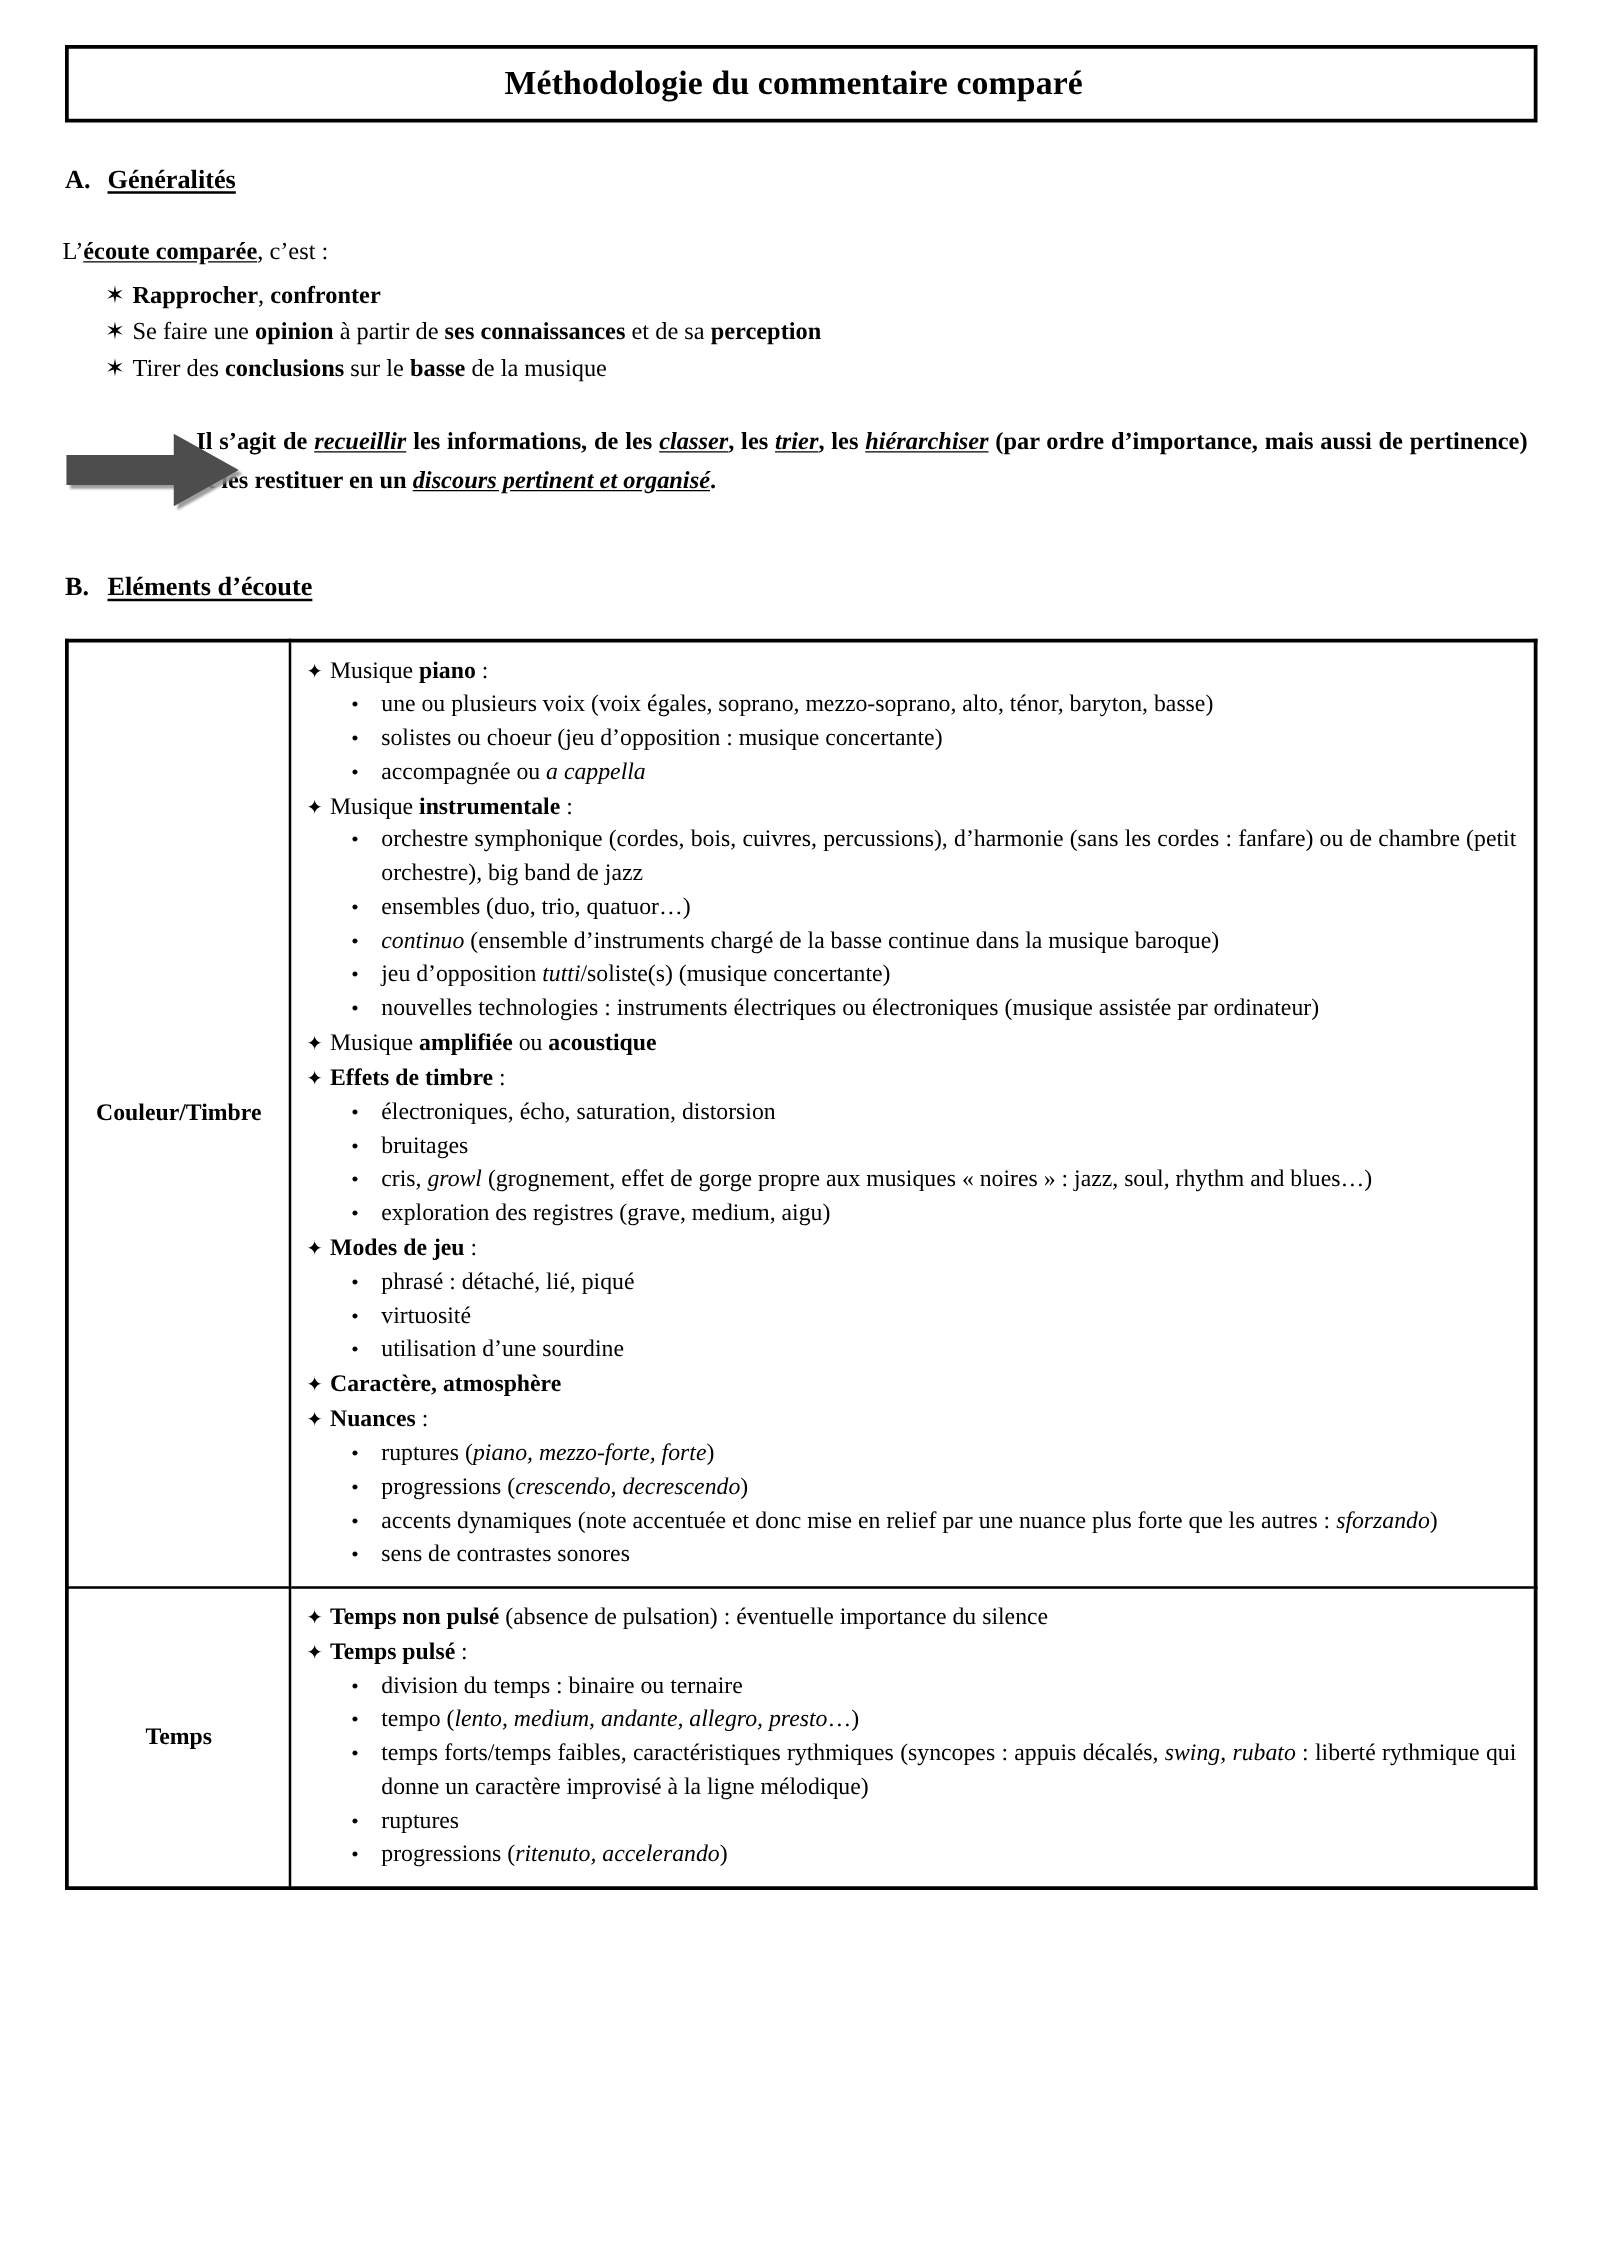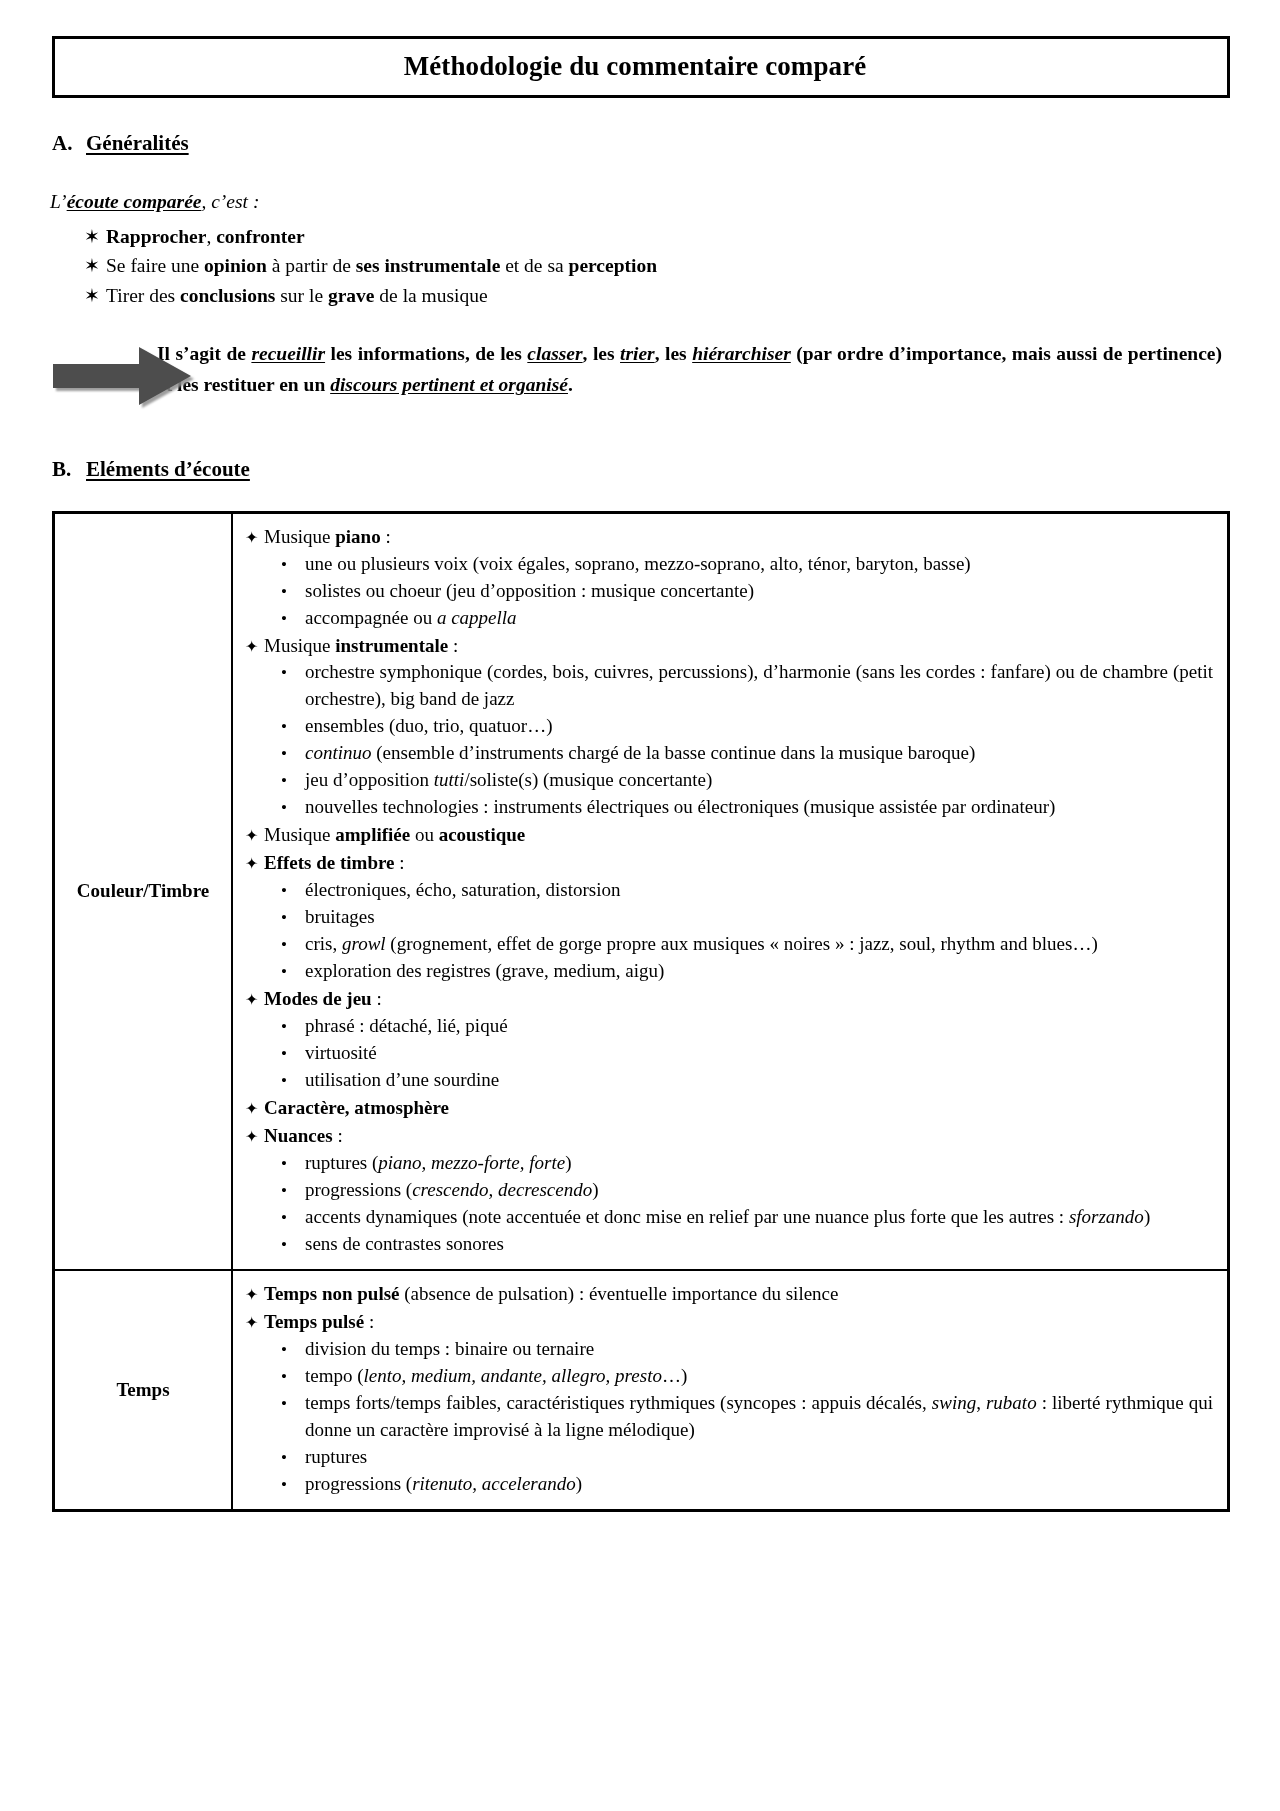--- a/index.html
+++ b/index.html
@@ -52,21 +52,20 @@
   .section-head .sec-title {
     text-decoration: underline;
     text-underline-offset: 3px;
   }
 
   
   .intro-line {
     margin: 34px 0 0 50px;
     font-size: 19.5px;
     line-height: 1.25;
-    font-style: italic;
   }
   .intro-line .u-b {
     font-weight: bold;
     text-decoration: underline;
     text-underline-offset: 2px;
   }
 
   .star-list {
     margin: 7px 0 0 84px;
     padding: 0;
@@ -199,25 +198,25 @@
     <span>L’</span><span class="u-b">écoute comparée</span><span>, c’est :</span>
   </div>
 
   <ul class="star-list" id="star-list">
       <li>
         <span class="star-bullet">✶</span>
         <span class="star-text"><b>Rapprocher</b>, <b>confronter</b></span>
       </li>
       <li>
         <span class="star-bullet">✶</span>
-        <span class="star-text">Se faire une <b>opinion</b> à partir de <b>ses instrumentale</b> et de sa <b>perception</b></span>
+        <span class="star-text">Se faire une <b>opinion</b> à partir de <b>ses connaissances</b> et de sa <b>perception</b></span>
       </li>
       <li>
         <span class="star-bullet">✶</span>
-        <span class="star-text">Tirer des <b>conclusions</b> sur le <b>grave</b> de la musique</span>
+        <span class="star-text">Tirer des <b>conclusions</b> sur le <b>basse</b> de la musique</span>
       </li>
     </ul>
 
   <div class="callout">
     <svg class="arrow-shape" viewBox="0 0 138 58" preserveAspectRatio="none">
       <polygon points="0,17 86,17 86,0 138,29 86,58 86,41 0,41" fill="#4d4d4d"></polygon>
     </svg>
     <div class="callout-text" id="callout-text">Il s’agit de <span class="iu">recueillir</span> les informations, de les <span class="iu">classer</span>, les <span class="iu">trier</span>, les <span class="iu">hiérarchiser</span> (par ordre d’importance, mais aussi de pertinence) et les restituer en un <span class="iu">discours pertinent et organisé</span>.</div>
   </div>
 

